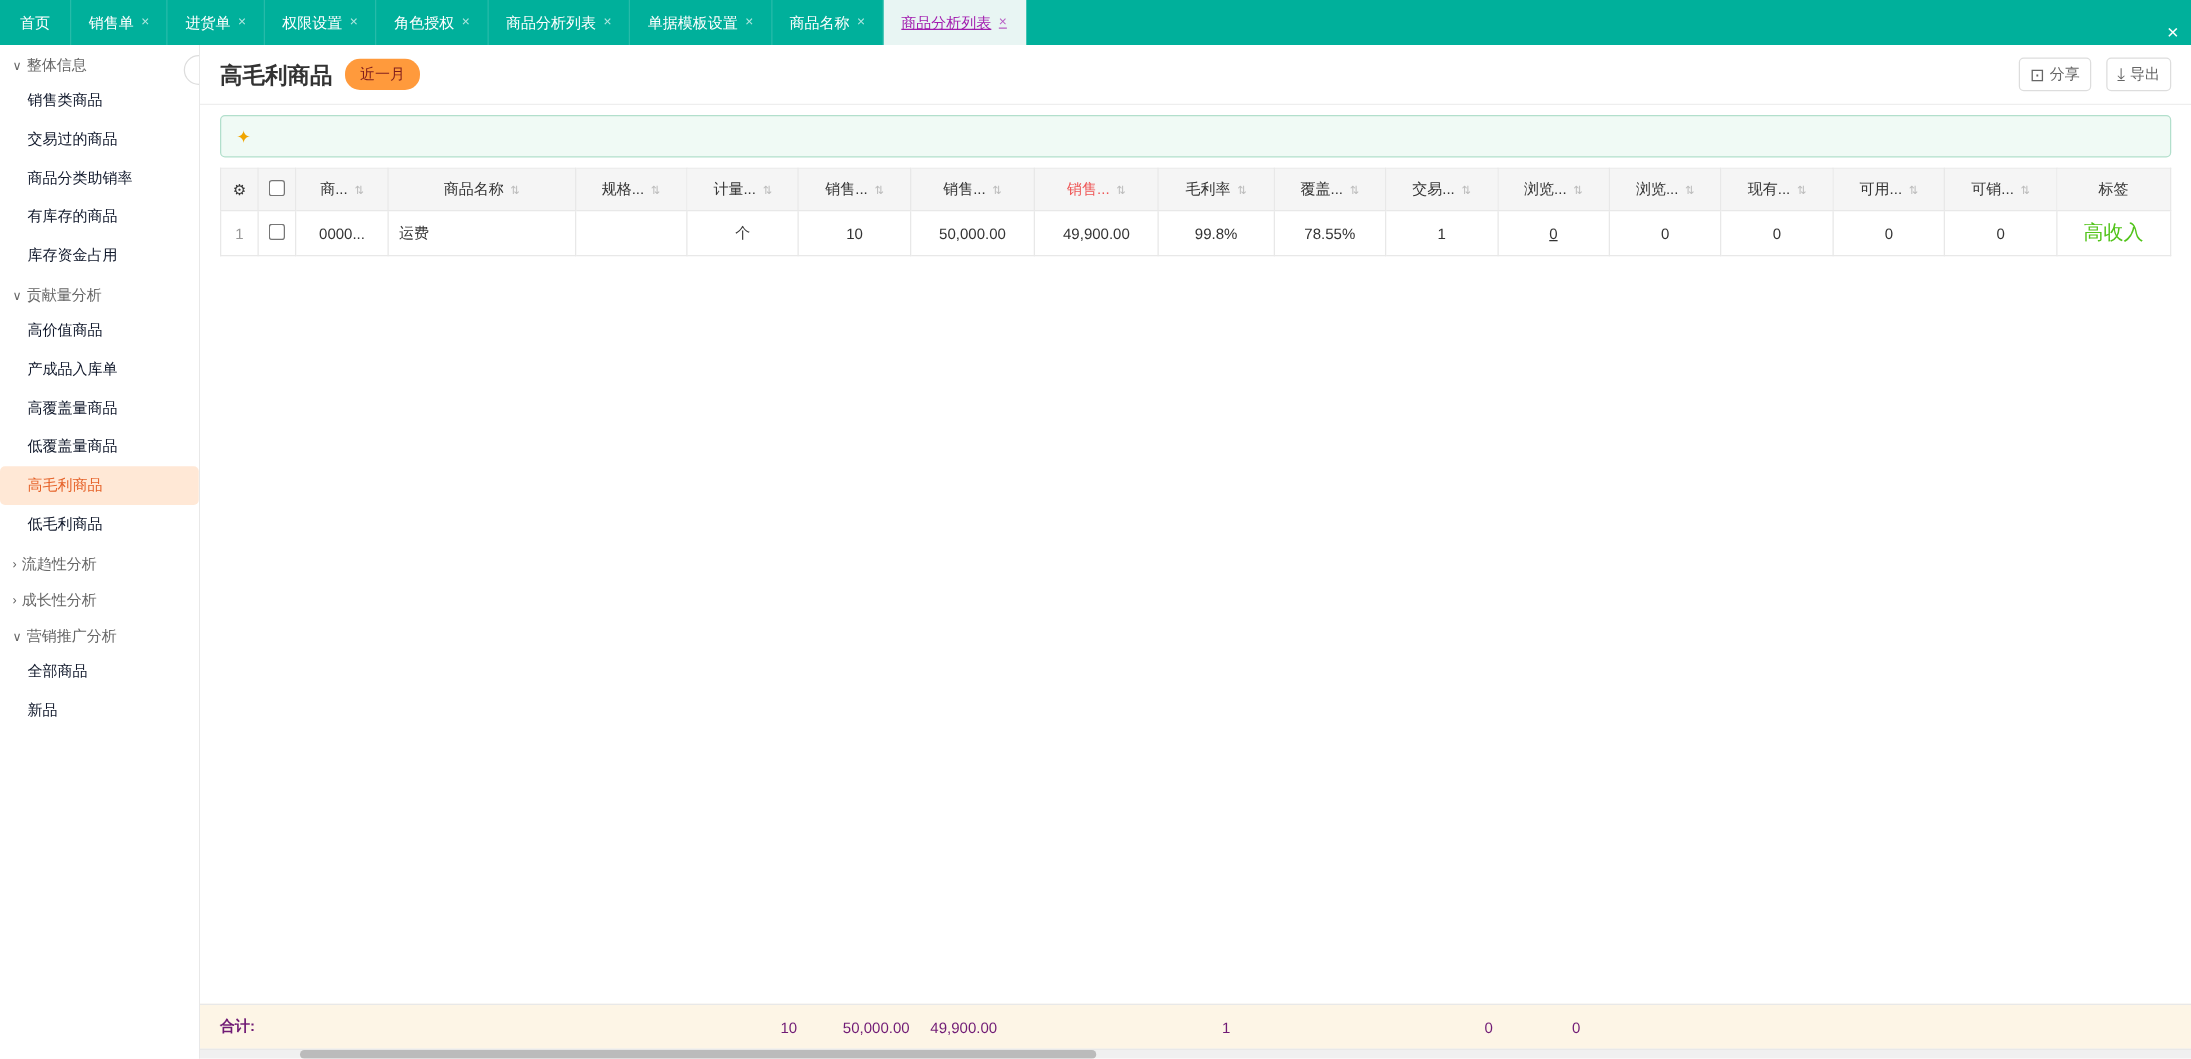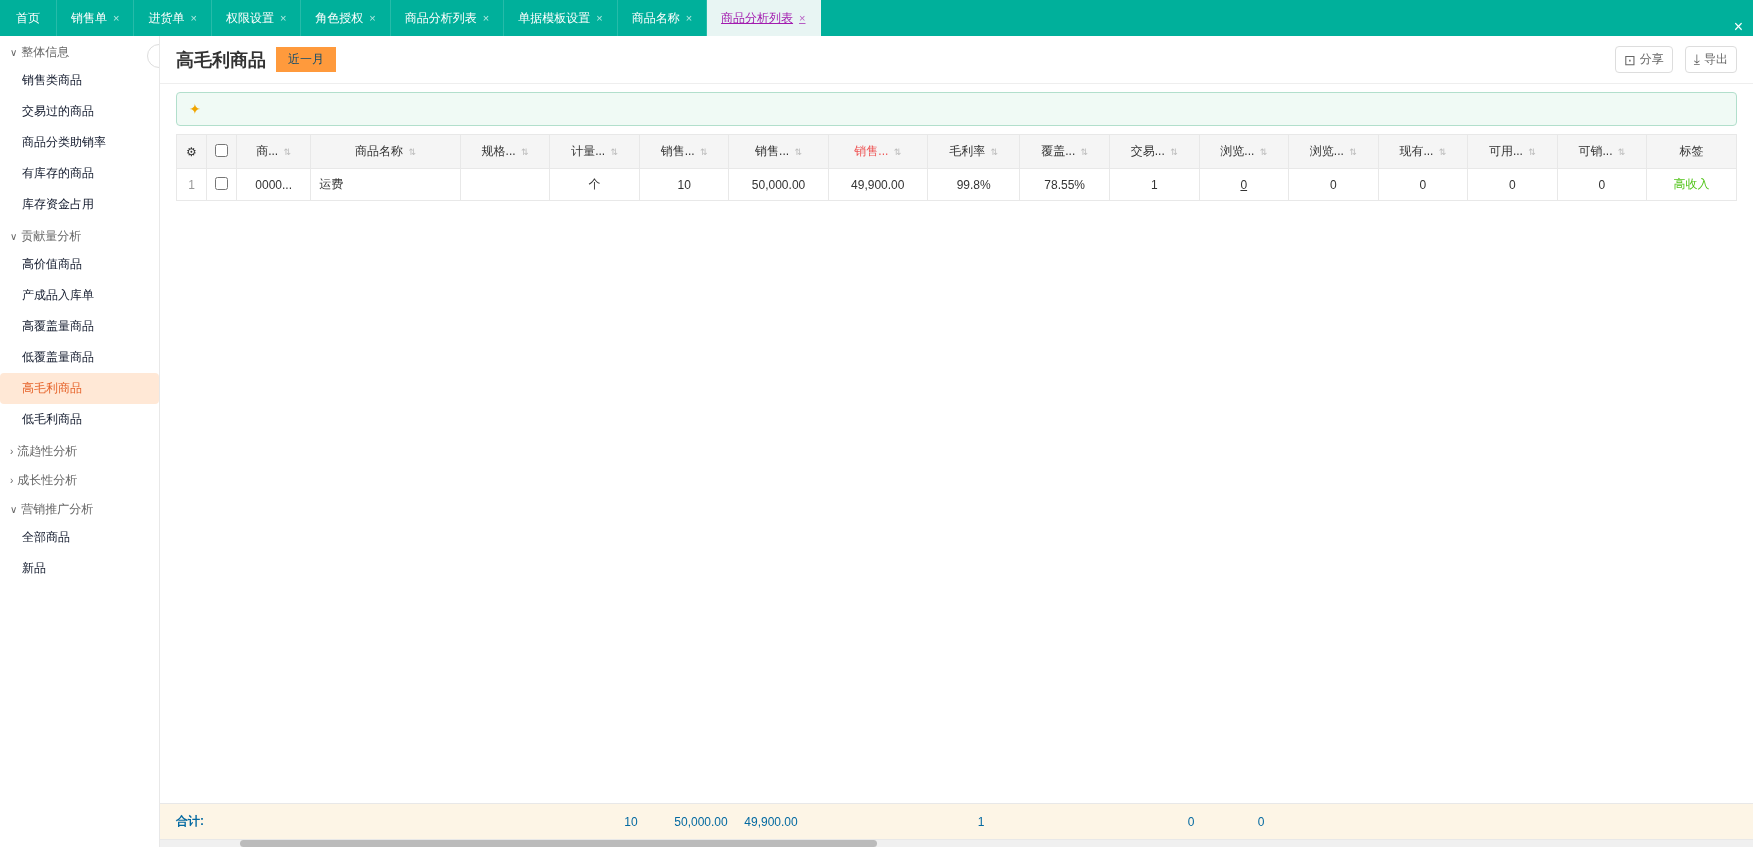--- a/index.html
+++ b/index.html
@@ -119,23 +119,23 @@
       border-bottom: 1px solid #eee;
       gap: 10px;
     }
     .content-title {
       font-size: 18px;
       font-weight: bold;
       color: #333;
     }
     .filter-btn {
       background: #ff9a3c;
-      color: #0c4a6e;
+      color: #7f1d1d;
       border: none;
-      border-radius: 0;
+      border-radius: 12px;
       padding: 4px 12px;
       cursor: pointer;
       font-size: 12px;
       text-align: center;
     }
     .search-box {
       display: flex;
       align-items: center;
       border: 1px solid #ddd;
       border-radius: 4px;
@@ -212,40 +212,40 @@
     th .col-sort { color: #bbb; margin-left: 2px; font-size: 9px; }
     td {
       padding: 7px 6px;
       text-align: center;
       border: 1px solid #e8e8e8;
       color: #333;
       font-size: 12px;
     }
     .tag-high-income {
       color: #52c41a;
-      font-size: 12px;
+      font-size: 16px;
     }
     .tag-cell {
       background: #fff;
     }
     td.underline-zero {
       text-decoration: underline;
       color: #333;
       cursor: pointer;
     }
 
     
     .footer-row {
       display: flex;
       align-items: center;
       padding: 8px 16px;
       background: #fdf5e6;
       border-top: 1px solid #e8e8e8;
       font-size: 12px;
-      color: #0369a1;
+      color: #701a75;
       min-height: 36px;
     }
     .footer-label { width: 80px; font-weight: bold; }
     .footer-cells {
       display: flex;
       gap: 0;
       flex: 1;
     }
     .footer-cell {
       min-width: 70px;

